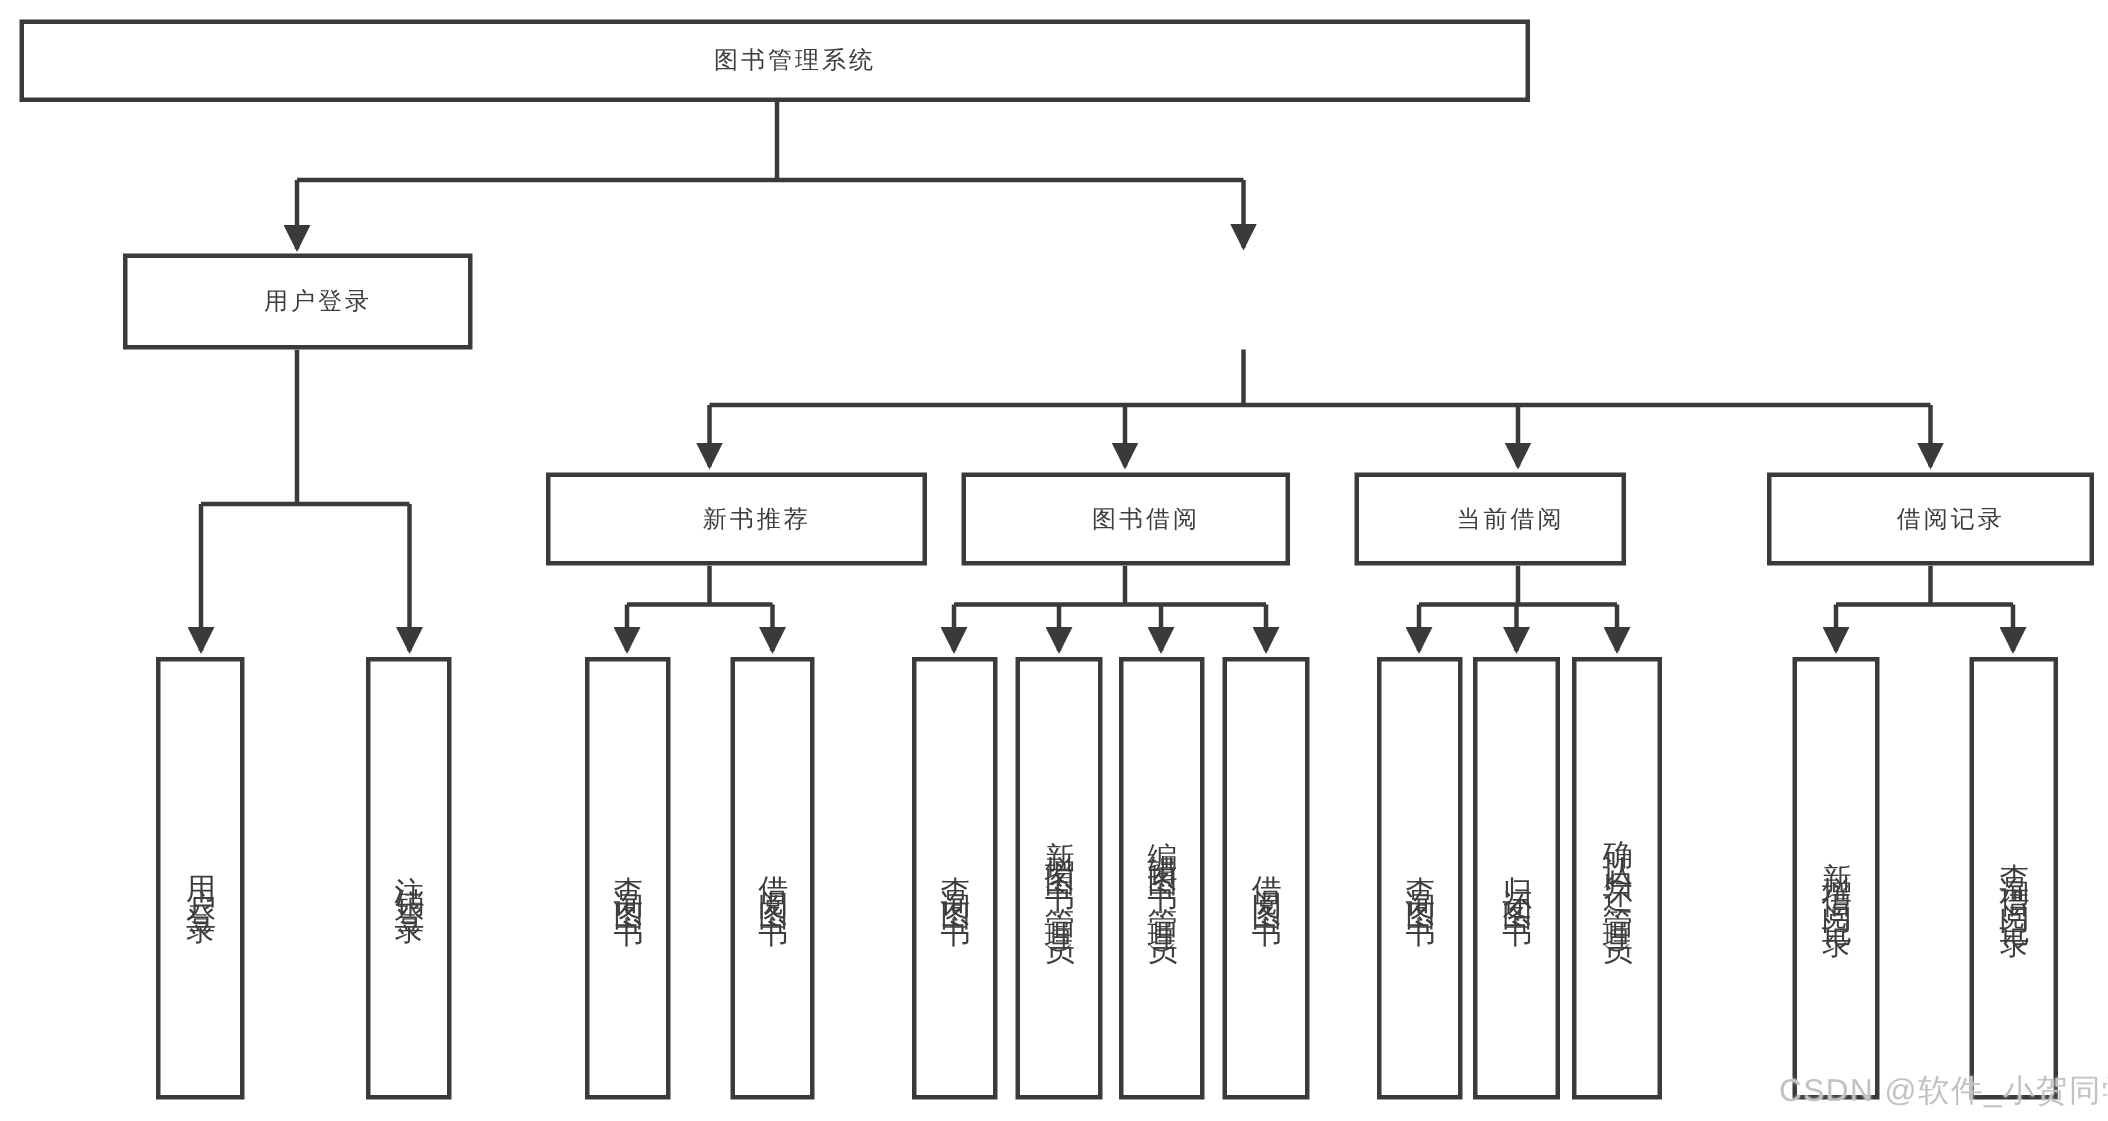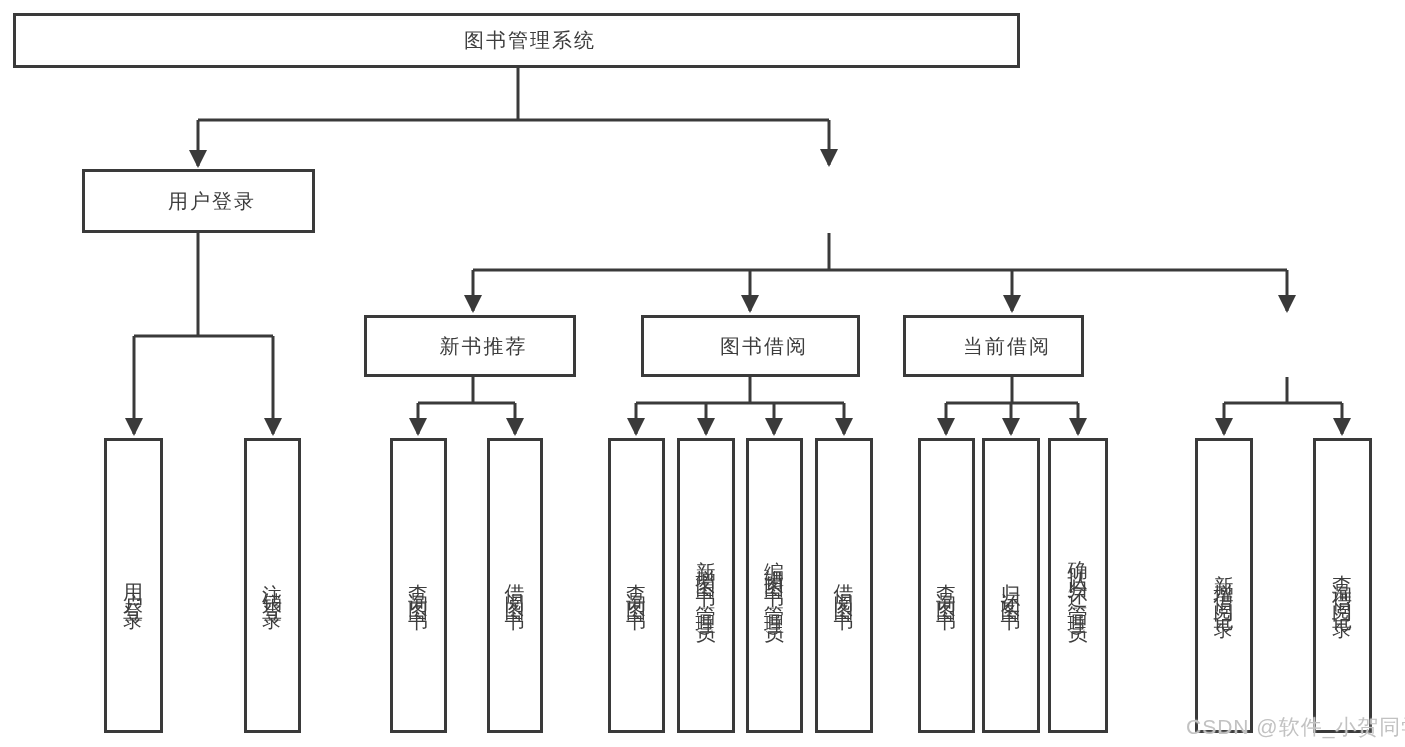--- a/index.html
+++ b/index.html
@@ -25,21 +25,21 @@
   }
   .connectors line { stroke: var(--line); stroke-width: 3; }
   .box {
     position: absolute;
     box-sizing: border-box;
     border: 3px solid var(--line);
     background: #fff;
     display: flex;
     align-items: center;
     justify-content: center;
-    font-size: 20px;
+    font-size: 16px;
     letter-spacing: 2px;
     color: var(--text);
     white-space: nowrap;
     padding-left: 27px;
   }
   .vbox {
     writing-mode: vertical-rl;
     text-orientation: mixed;
     font-size: 20px;
     letter-spacing: 9px;
@@ -109,23 +109,24 @@
     <line x1="1287" y1="377" x2="1287" y2="403"></line>
     <line x1="1224" y1="403" x2="1342" y2="403"></line>
     <line x1="1224" y1="403" x2="1224" y2="434" marker-end="url(#arw)"></line>
     <line x1="1342" y1="403" x2="1342" y2="434" marker-end="url(#arw)"></line>
   </svg>
 
   <div class="box" style="left:13px; top:13px; width:1007px; height:55px;">图书管理系统</div>
 
   <div class="box" style="left:82px; top:169px; width:233px; height:64px;">用户登录</div>
 
-  <div class="box" style="left:364px; top:315px; width:212px; height:62px;">新书推荐</div>
+  <div class="box" style="left:364px; top:315px; width:254px; height:62px;">新书推荐</div>
   <div class="box" style="left:641px; top:315px; width:219px; height:62px;text-align:right;">图书借阅</div>
   <div class="box" style="left:903px; top:315px; width:181px; height:62px;">当前借阅</div>
+  <div class="box" style="left:1178px; top:315px; width:218px; height:62px;">借阅记录</div>
 
   <div class="box vbox" style="left:104px; top:438px; width:59px; height:295px;">用户登录</div>
   <div class="box vbox" style="left:244px; top:438px; width:57px; height:295px;">注销登录</div>
 
   <div class="box vbox" style="left:390px; top:438px; width:57px; height:295px;">查询图书</div>
   <div class="box vbox" style="left:487px; top:438px; width:56px; height:295px;">借阅图书</div>
 
   <div class="box vbox" style="left:608px; top:438px; width:57px; height:295px;">查询图书</div>
   <div class="box vbox" style="left:677px; top:438px; width:58px; height:295px;">新增图书（管理员）</div>
   <div class="box vbox" style="left:746px; top:438px; width:57px; height:295px;">编辑图书（管理员）</div>

